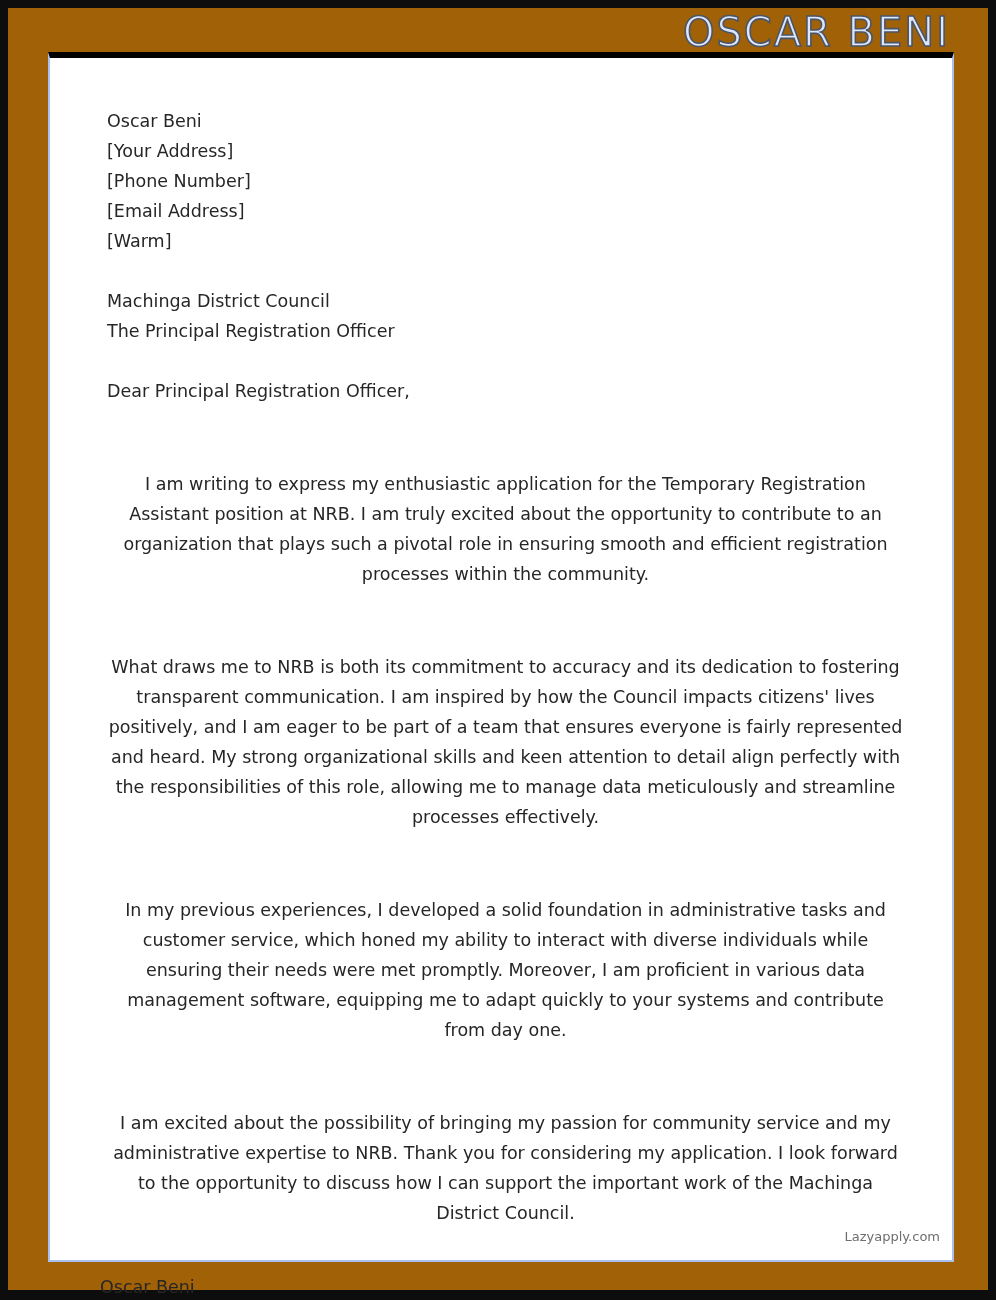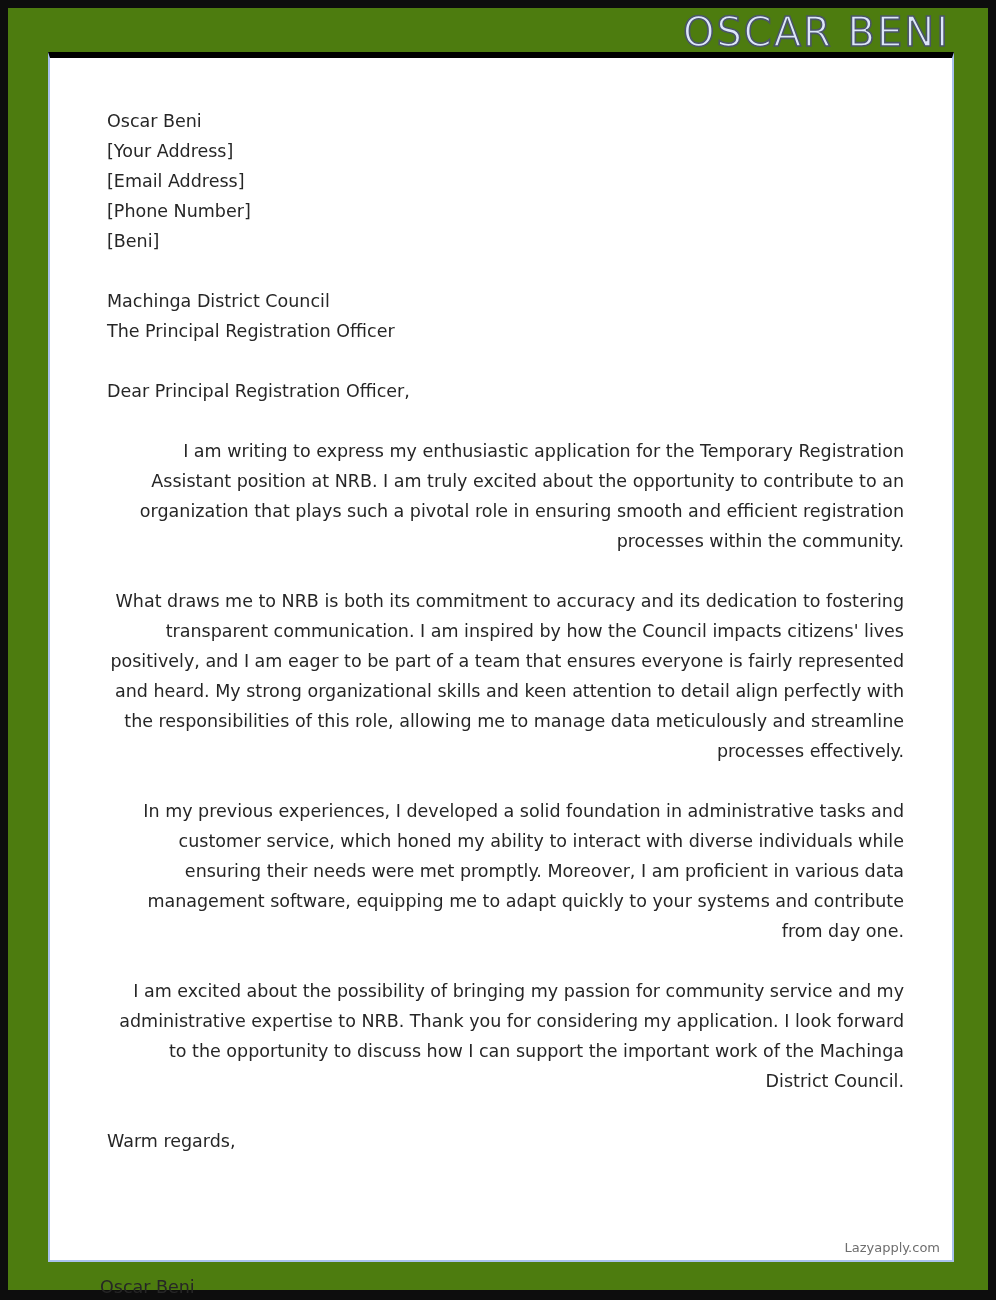--- a/index.html
+++ b/index.html
@@ -23,21 +23,21 @@
     box-sizing: border-box;
   }
 
   
   #paper {
     position: absolute;
     left: 8px;
     top: 8px;
     width: 980px;
     height: 1282px;
-    background: #4d7c0f;
+    background: #a16207;
     box-sizing: border-box;
   }
 
   
   #header-band {
     position: absolute;
     left: 0;
     top: 0;
     width: 980px;
     height: 44px;
@@ -92,28 +92,29 @@
     margin: 0;
   }
   .addr-line {
     display: block;
     white-space: nowrap;
   }
   .spacer {
     height: 30px;
   }
   .para {
-    text-align: right;
+    text-align: center;
+    margin-top: 33px;
   }
 
   
   #watermark {
     position: absolute;
     right: 12px;
-    bottom: 5px;
+    bottom: 16px;
     font-family: "DejaVu Sans", sans-serif;
     font-size: 13px;
     color: #6e6e6e;
     white-space: nowrap;
   }
 
   
   #signature-name {
     position: absolute;
     left: 92px;
@@ -136,23 +137,23 @@
       <div id="header-title">OSCAR BENI</div>
     </div>
 
     <div id="letter-sheet">
 
       <div id="letter-body">
 
         <div class="addr-block">
           <span class="addr-line">Oscar Beni</span>
           <span class="addr-line">[Your Address]</span>
+          <span class="addr-line">[Phone Number]</span>
           <span class="addr-line">[Email Address]</span>
-          <span class="addr-line">[Phone Number]</span>
-          <span class="addr-line">[Beni]</span>
+          <span class="addr-line">[Warm]</span>
         </div>
 
         <div class="spacer"></div>
 
         <div class="addr-block">
           <span class="addr-line">Machinga District Council</span>
           <span class="addr-line">The Principal Registration Officer</span>
         </div>
 
         <div class="spacer"></div>

